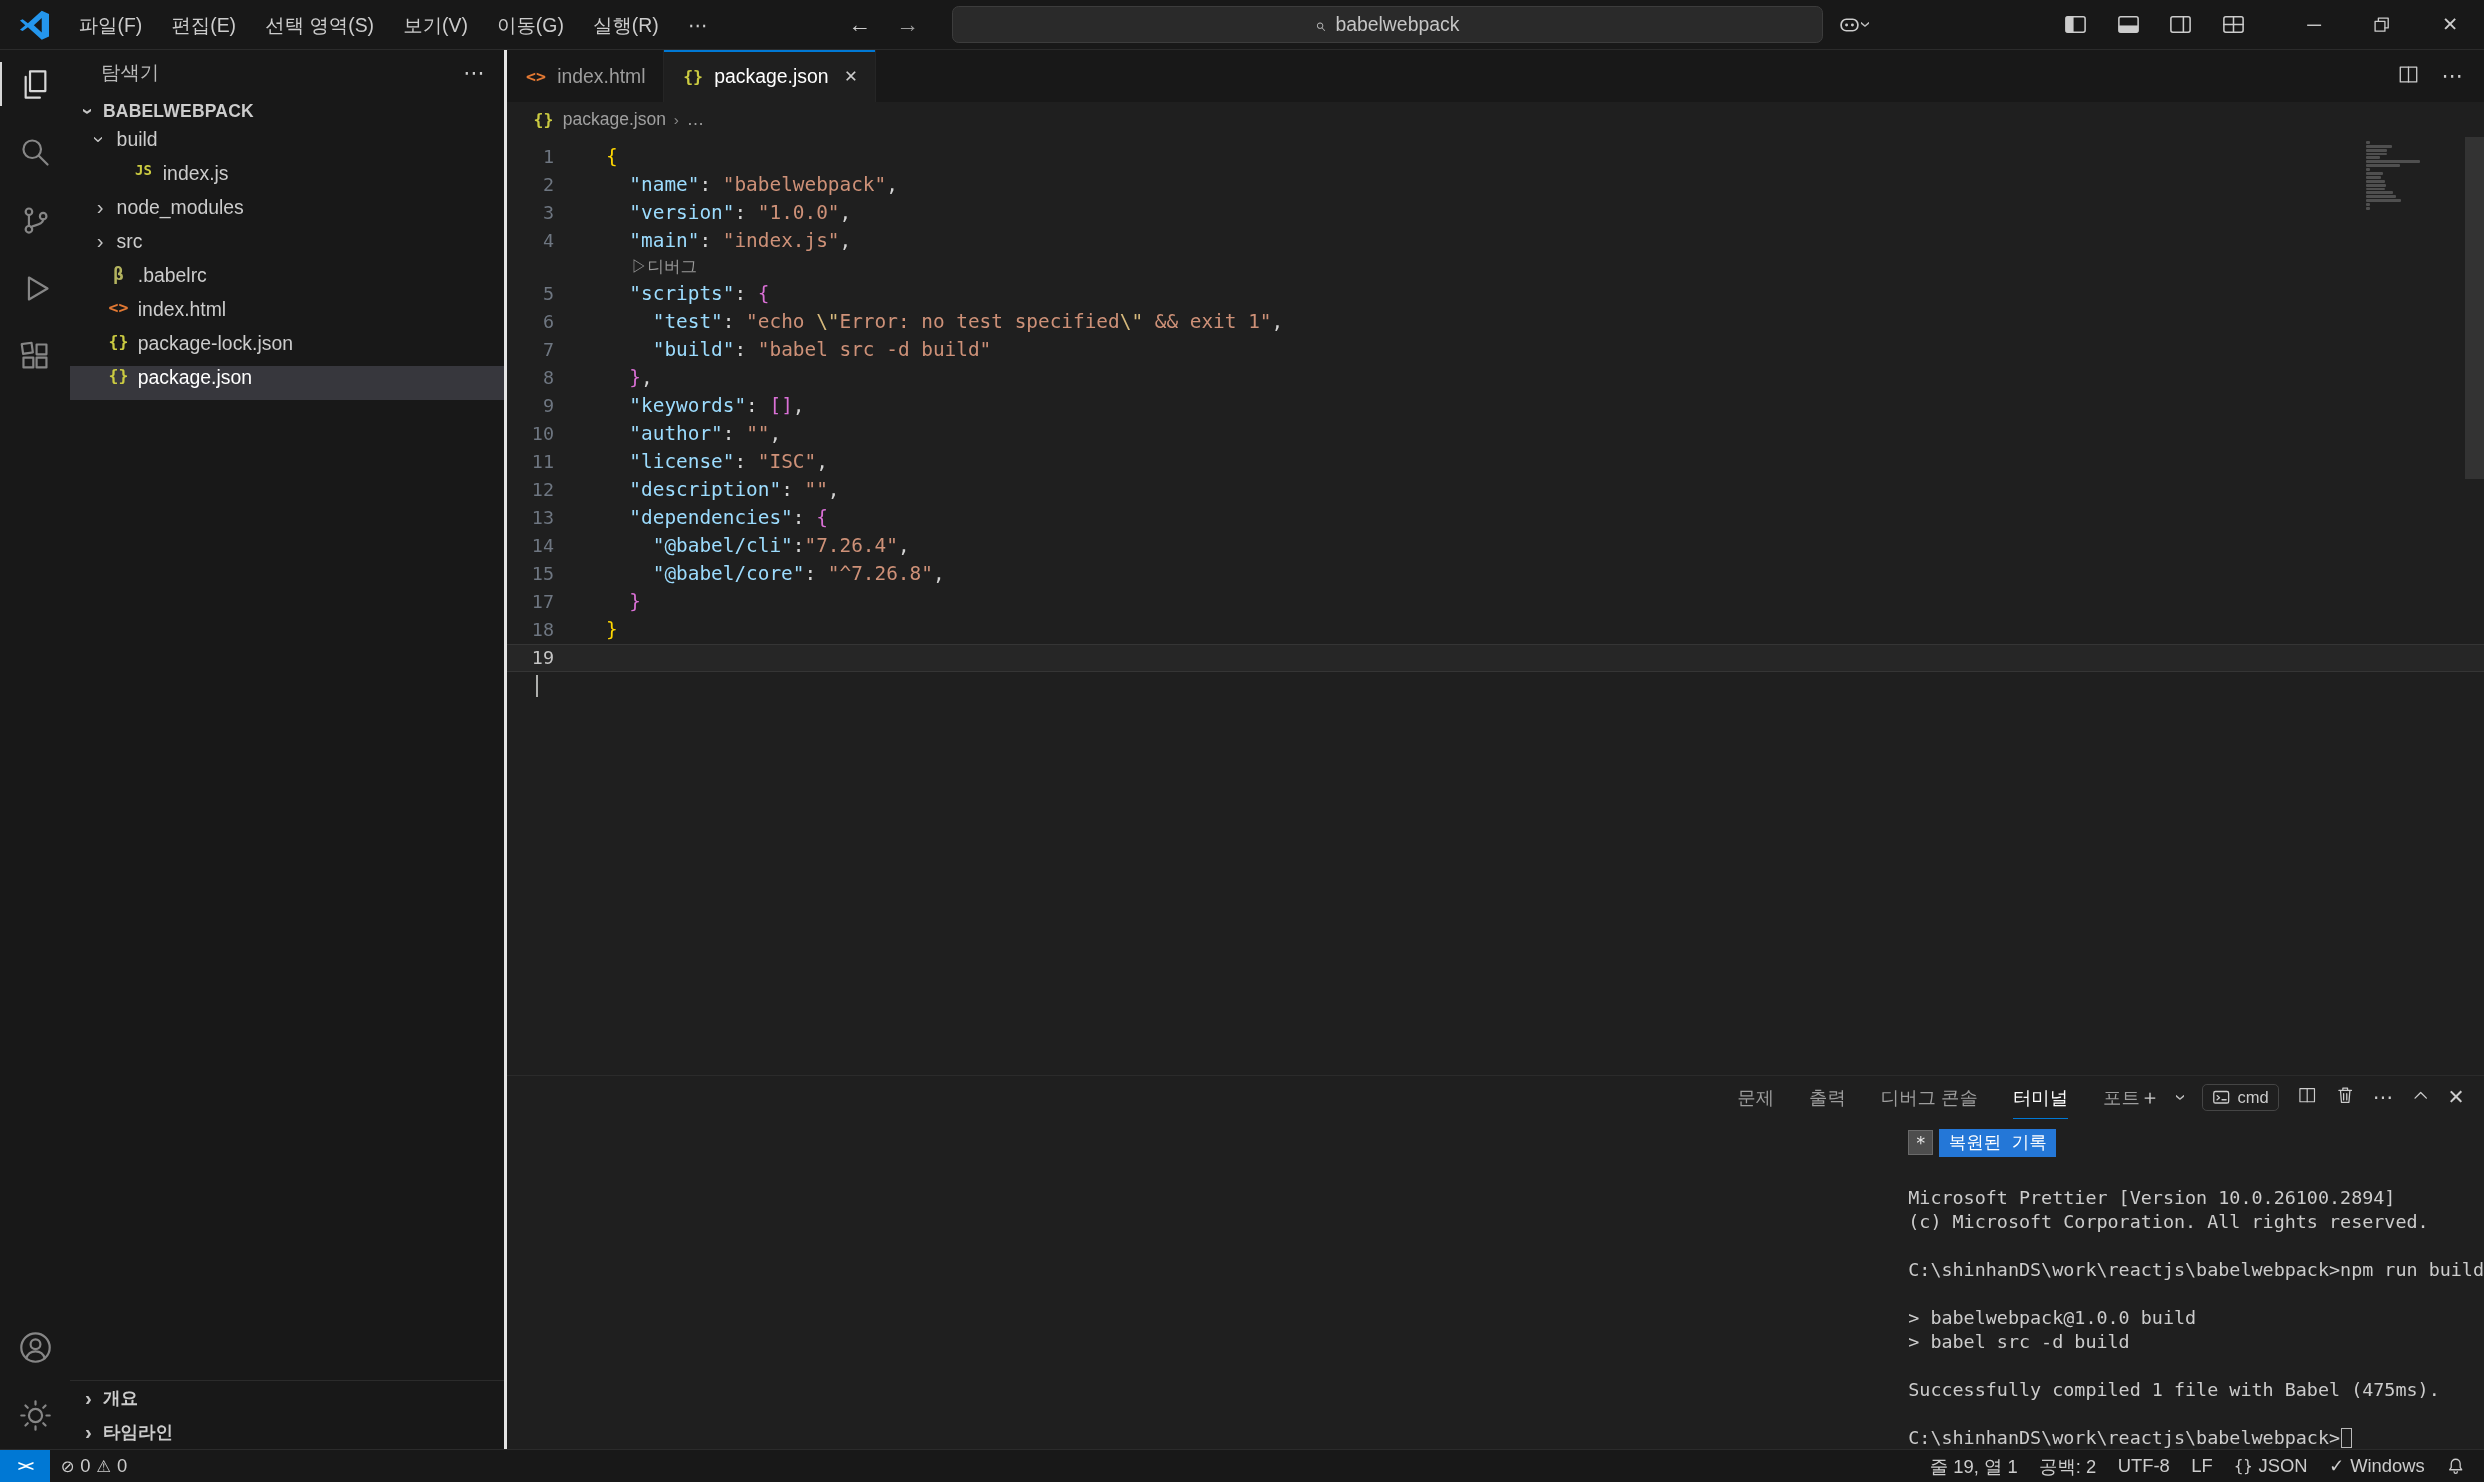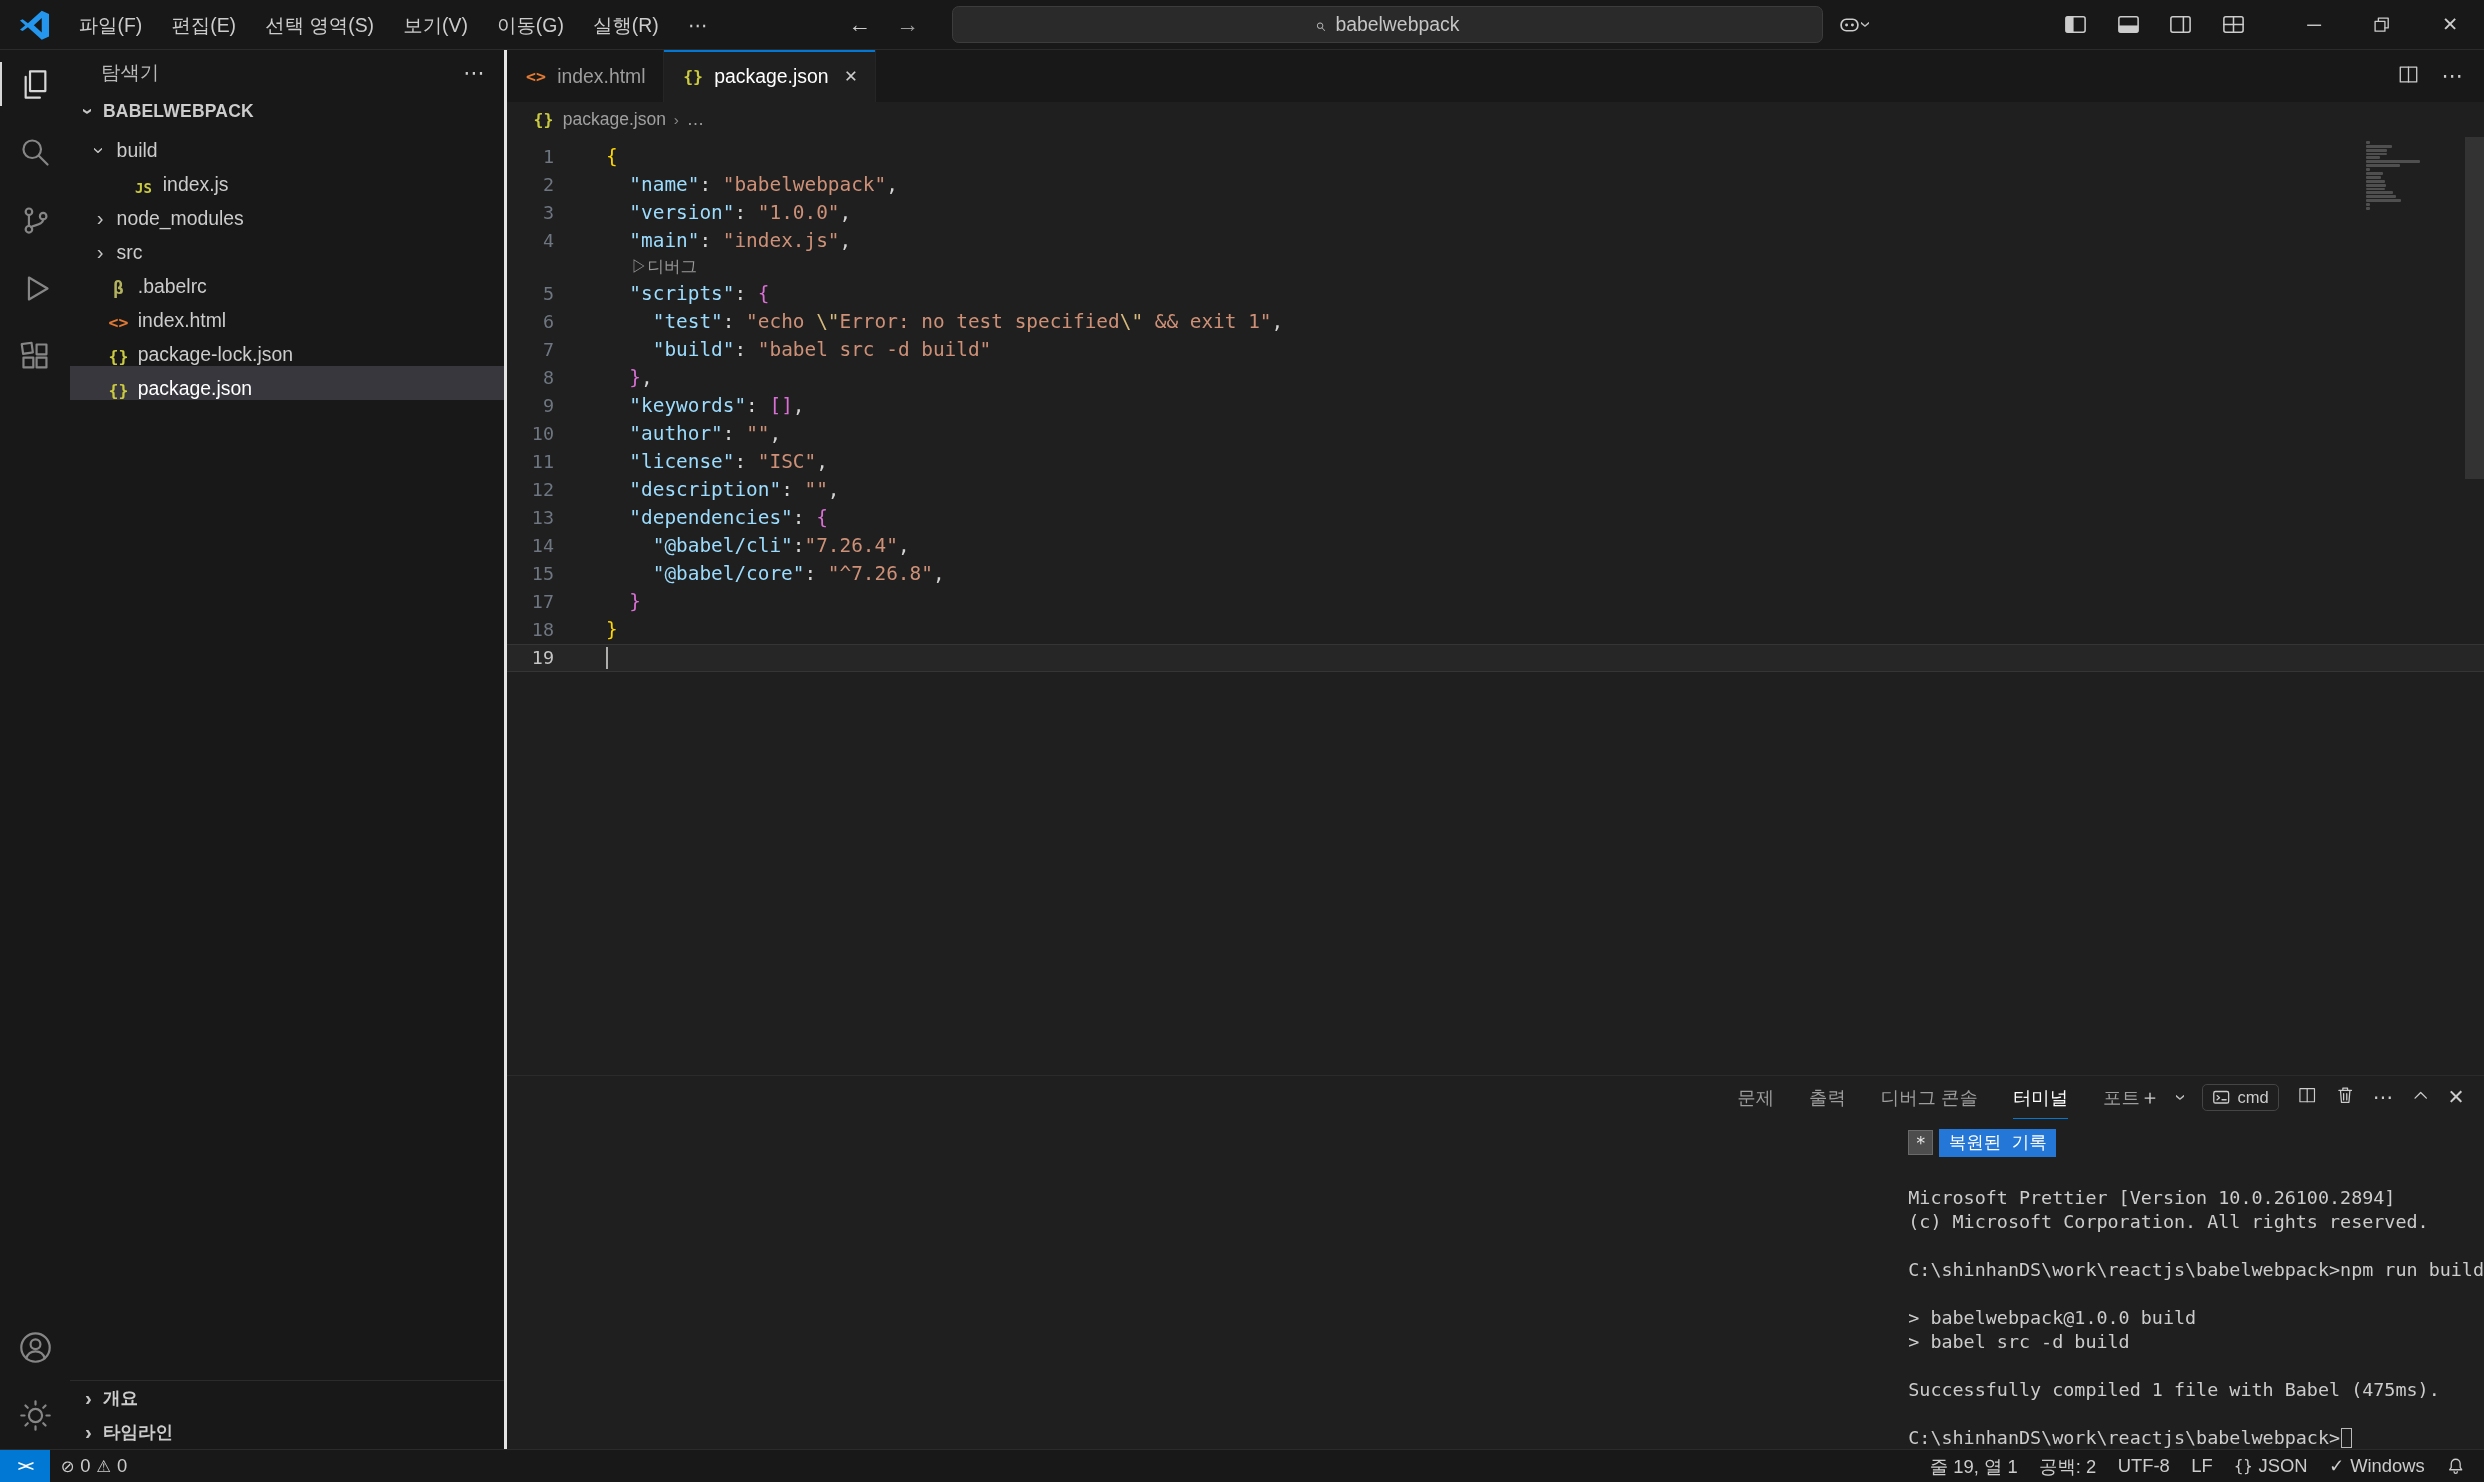--- a/index.html
+++ b/index.html
@@ -43,21 +43,21 @@
   .sidebar { width: 437px; background: #181818; border-right: 3px solid #e5e5e5; flex: none;
     display: flex; flex-direction: column; font-size: 19.4px; }
   .sb-title { height: 45px; display: flex; align-items: center; padding: 0 19.4px 0 31px; color: #b8b8b8; }
   .sb-title-more { margin-left: auto; font-size: 21.3px; color: #cccccc; }
   .sb-section { height: 33px; display: flex; align-items: center; font-weight: bold; font-size: 17.5px;
     color: #cccccc; padding-left: 9.7px; letter-spacing: 0.2px; }
   .sb-section .chev { margin-right: 5.8px; }
   .chev { display: inline-block; font-size: 20.4px; color: #c5c5c5; width: 17.5px; text-align: center; }
   .chev.exp { transform: rotate(90deg); }
   .sb-tree { flex: 1; overflow: hidden; }
-  .tree-row { height: 34px; display: flex; align-items: flex-end; color: #cccccc; cursor: pointer; }
+  .tree-row { height: 34px; display: flex; align-items: flex-start; color: #cccccc; cursor: pointer; }
   .tree-row.selected { background: #37373d; color: #ffffff; }
   .tree-label { margin-left: 7.8px; }
   .fico { display: inline-block; min-width: 23px; text-align: center;
     font-family: "DejaVu Sans Mono", monospace; font-weight: bold; font-size: 14px; }
   .fico.js { color: #cbcb41; }
   .fico.html { color: #e37933; font-size: 16.5px; }
   .fico.json { color: #cbcb41; font-size: 16.5px; }
   .fico.babel { color: #b3b35f; font-size: 17.5px; }
   .sb-bottom { border-top: 1px solid #2b2b2b; }
   .sb-bottom-row { height: 34px; display: flex; align-items: center; padding-left: 9.7px;
@@ -76,21 +76,21 @@
   .tabbar-actions { margin-left: auto; display: flex; align-items: center; gap: 21.3px; padding-right: 21.3px; color: #cccccc; }
 
   .breadcrumb { height: 35px; background: #1f1f1f; display: flex; align-items: center; gap: 7.8px;
     padding-left: 25px; font-size: 17.5px; color: #a0a0a0; flex: none; }
   .bc-sep { font-size: 15.5px; color: #8a8a8a; }
 
   .code-wrap { flex: 1; position: relative; background: #1f1f1f; overflow: hidden; }
   .code-lines { padding-top: 5.8px; font-family: "DejaVu Sans Mono", monospace; font-size: 19.4px; }
   .code-line { display: flex; height: 28px; line-height: 28px; }
   .code-line.active { background: rgba(255,255,255,0.03);
-    box-shadow: inset 0 1px 0 rgba(255,255,255,0.07), inset 0 -1px 0 rgba(255,255,255,0.07); }
+    box-shadow: inset 0 1px 0 rgba(255,255,255,0.07), inset 0 -1px 0 rgba(255,255,255,0.07); flex-direction: column; }
   .ln { width: 70px; padding-right: 23px; text-align: right; color: #6e7681; flex: none; font-size: 18.4px; }
   .code-line.active .ln { color: #c6c6c6; }
   .lc { white-space: pre; }
   .code-line .lc { padding-left: 29px; }
   .codelens-row { height: 25px; line-height: 23px; padding-left: 124px; font-size: 16.5px; color: #999999;
     font-family: "Liberation Sans", sans-serif; cursor: pointer; }
   .tk-pl { color: #d4d4d4; } .tk-pu { color: #d4d4d4; } .tk-pr { color: #9cdcfe; }
   .tk-st { color: #ce9178; } .tk-es { color: #d7ba7d; }
   .tk-b1 { color: #ffd700; } .tk-b2 { color: #da70d6; }
   .caret { display: inline-block; width: 1.9px; height: 22px; background: #aeafad; vertical-align: middle; }

